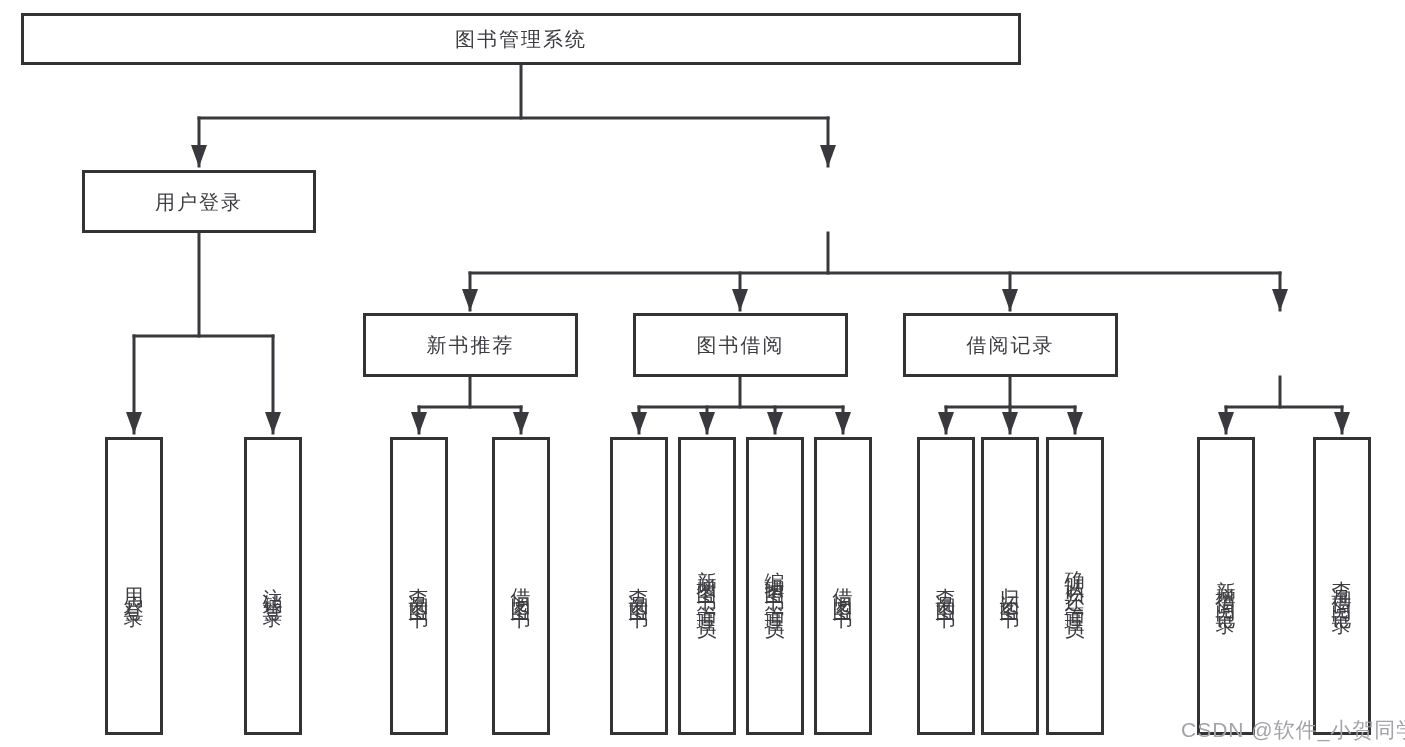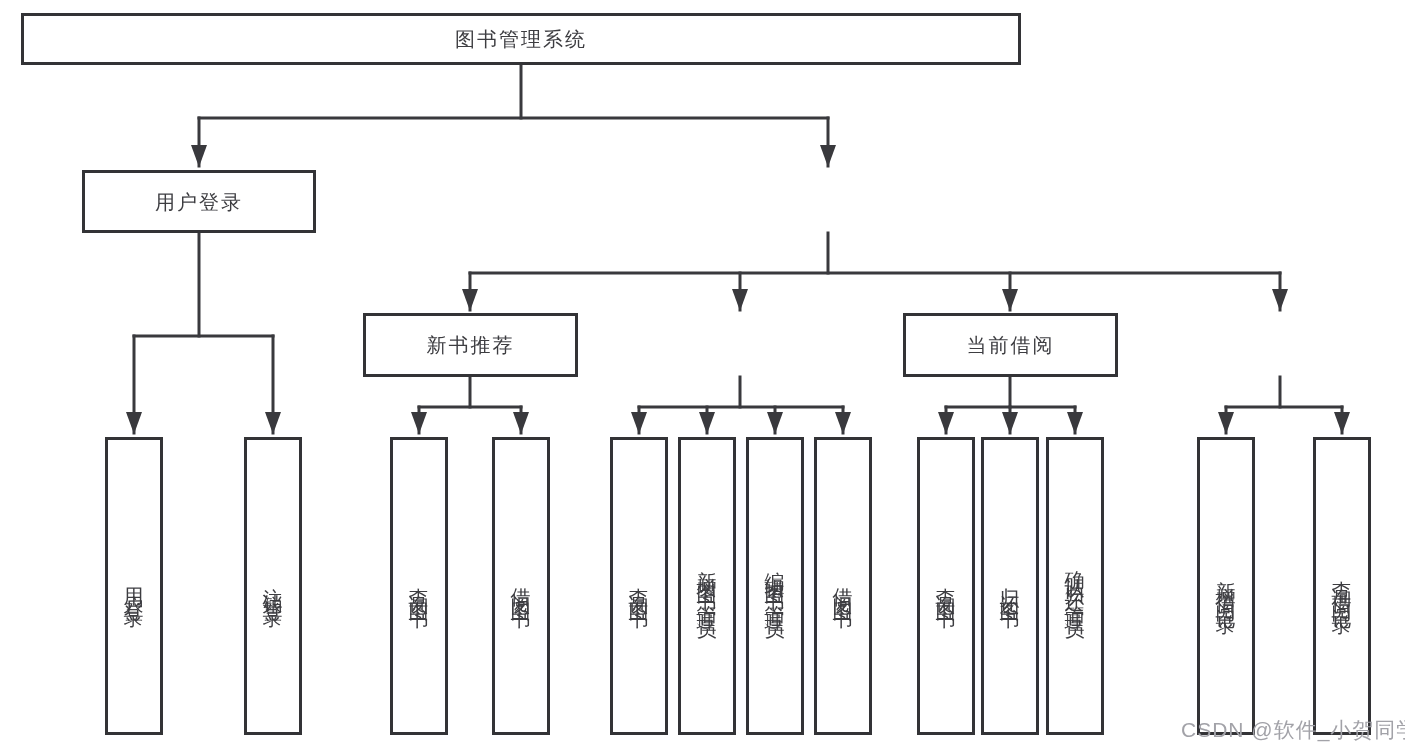--- a/index.html
+++ b/index.html
@@ -137,21 +137,22 @@
       <path d="M1226 407 V 433" marker-end="url(#arw)"></path>
       <path d="M1342 407 V 433" marker-end="url(#arw)"></path>
     </g>
   </svg>
 
   <div class="box root">图书管理系统</div>
 
   <div class="box lvl2 n-login">用户登录</div>
 
   <div class="box lvl3 n-newbook">新书推荐</div>
-  <div class="box lvl3 n-current">当前借阅</div>
+  <div class="box lvl3 n-borrow">图书借阅</div>
+  <div class="box lvl3 n-current">借阅记录</div>
 
   <div class="box leaf l-login1">
     <span>用户登录</span>
   </div>
   <div class="box leaf l-login2">
     <span>注销登录</span>
   </div>
 
   <div class="box leaf l-nb1">
     <span>查询图书</span>

